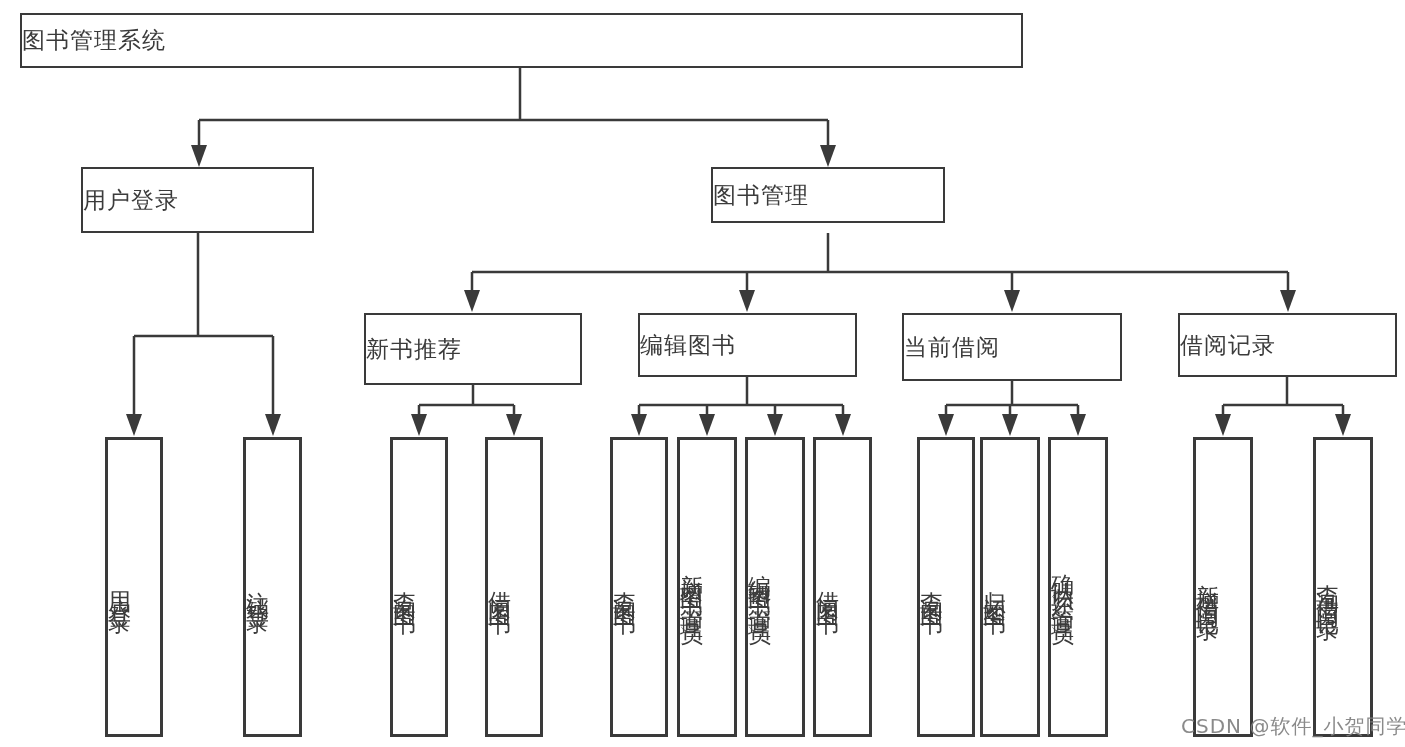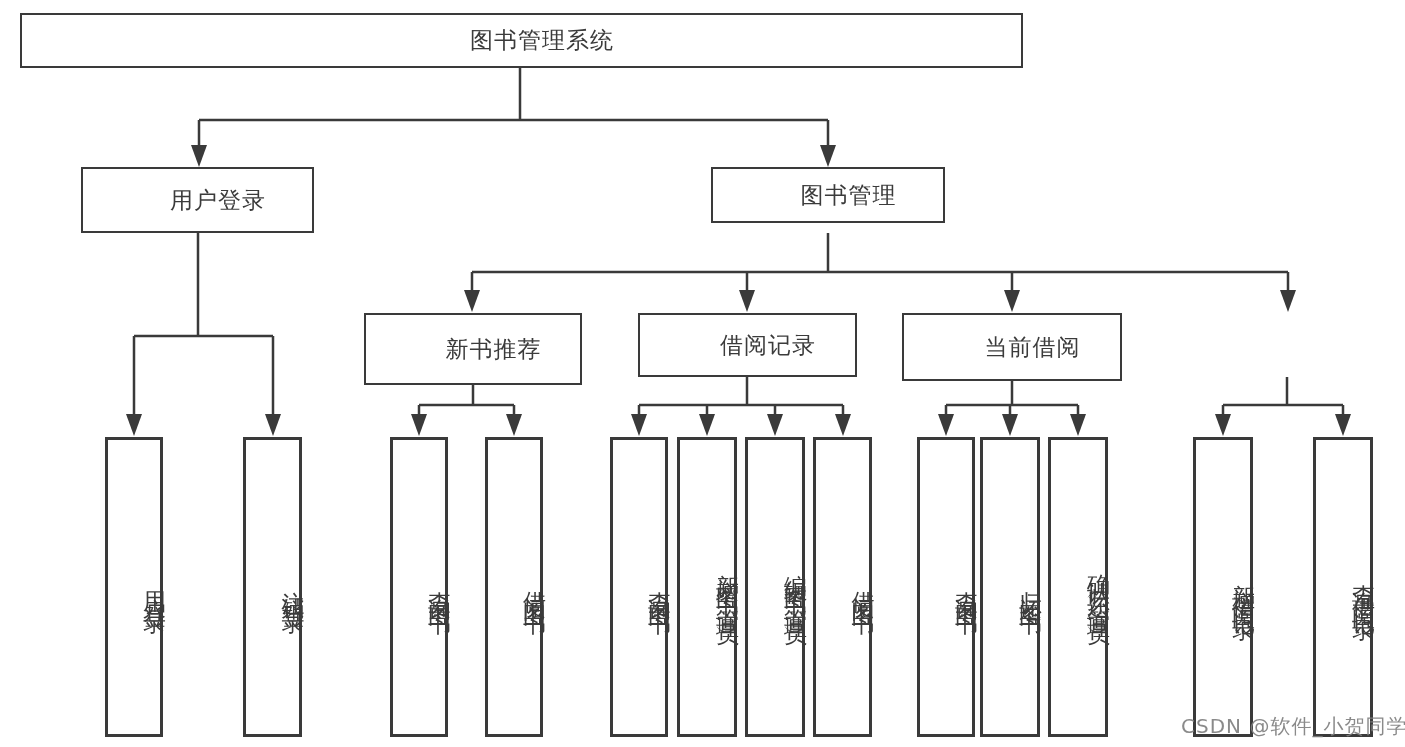--- a/index.html
+++ b/index.html
@@ -24,23 +24,22 @@
     width: 1405px;
     height: 747px;
   }
   .box {
     position: absolute;
     box-sizing: border-box;
     border: 2px solid #3a3a3a;
     background: #ffffff;
     display: flex;
     align-items: center;
-    justify-content: center;
+    justify-content: flex-start;
     color: #3b3b3b;
-    padding-left: 41px;
   }
   .box.lvl4 {
     border-width: 3px;
   }
   .h-label {
     font-size: 23px;
     letter-spacing: 1px;
     white-space: nowrap;
   }
   .v-label {
@@ -134,25 +133,28 @@
     <span class="h-label">用户登录</span>
   </div>
   <div class="box" style="left:711px; top:167px; width:234px; height:56px;">
     <span class="h-label">图书管理</span>
   </div>
 
   <div class="box" style="left:364px; top:313px; width:218px; height:72px;">
     <span class="h-label">新书推荐</span>
   </div>
   <div class="box" style="left:638px; top:313px; width:219px; height:64px;">
-    <span class="h-label">借阅记录</span>
+    <span class="h-label">编辑图书</span>
   </div>
   <div class="box" style="left:902px; top:313px; width:220px; height:68px;">
     <span class="h-label">当前借阅</span>
   </div>
+  <div class="box" style="left:1178px; top:313px; width:219px; height:64px;">
+    <span class="h-label">借阅记录</span>
+  </div>
 
   <div class="box lvl4" style="left:105px; top:437px; width:58px; height:300px;">
     <span class="v-label">用户登录</span>
   </div>
   <div class="box lvl4" style="left:243px; top:437px; width:59px; height:300px;">
     <span class="v-label">注销登录</span>
   </div>
 
   <div class="box lvl4" style="left:390px; top:437px; width:58px; height:300px;">
     <span class="v-label">查询图书</span>

